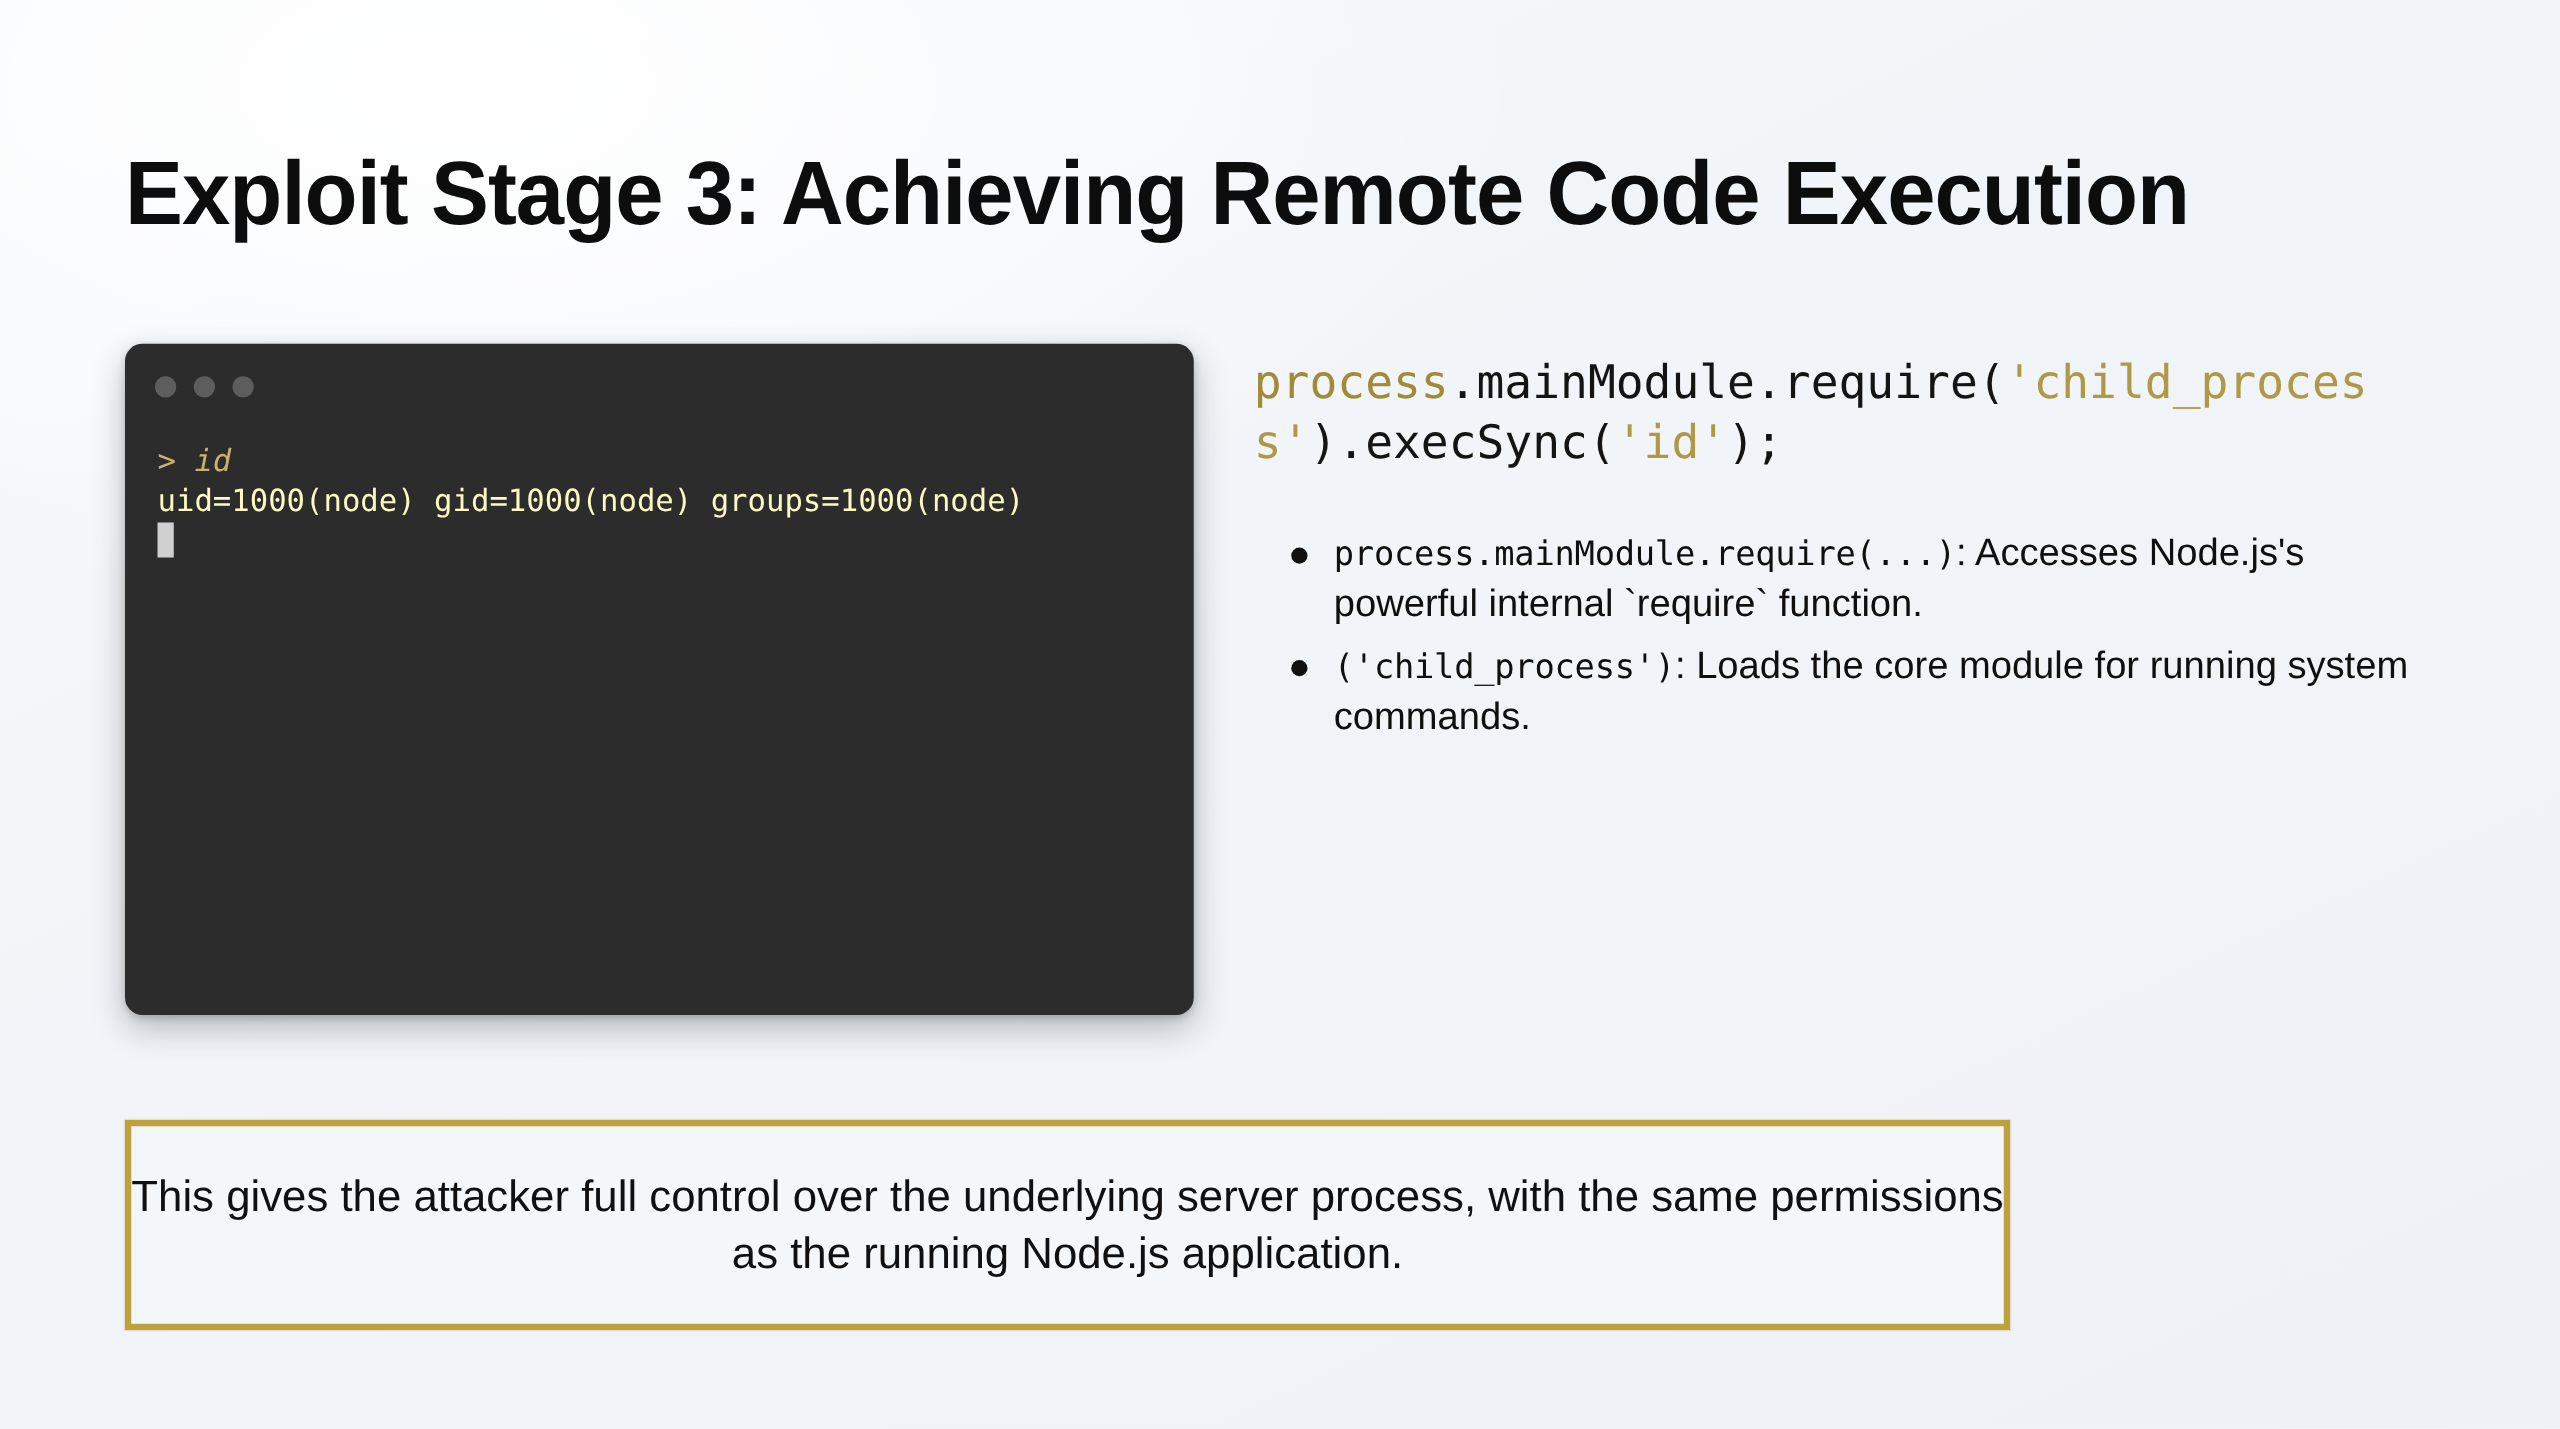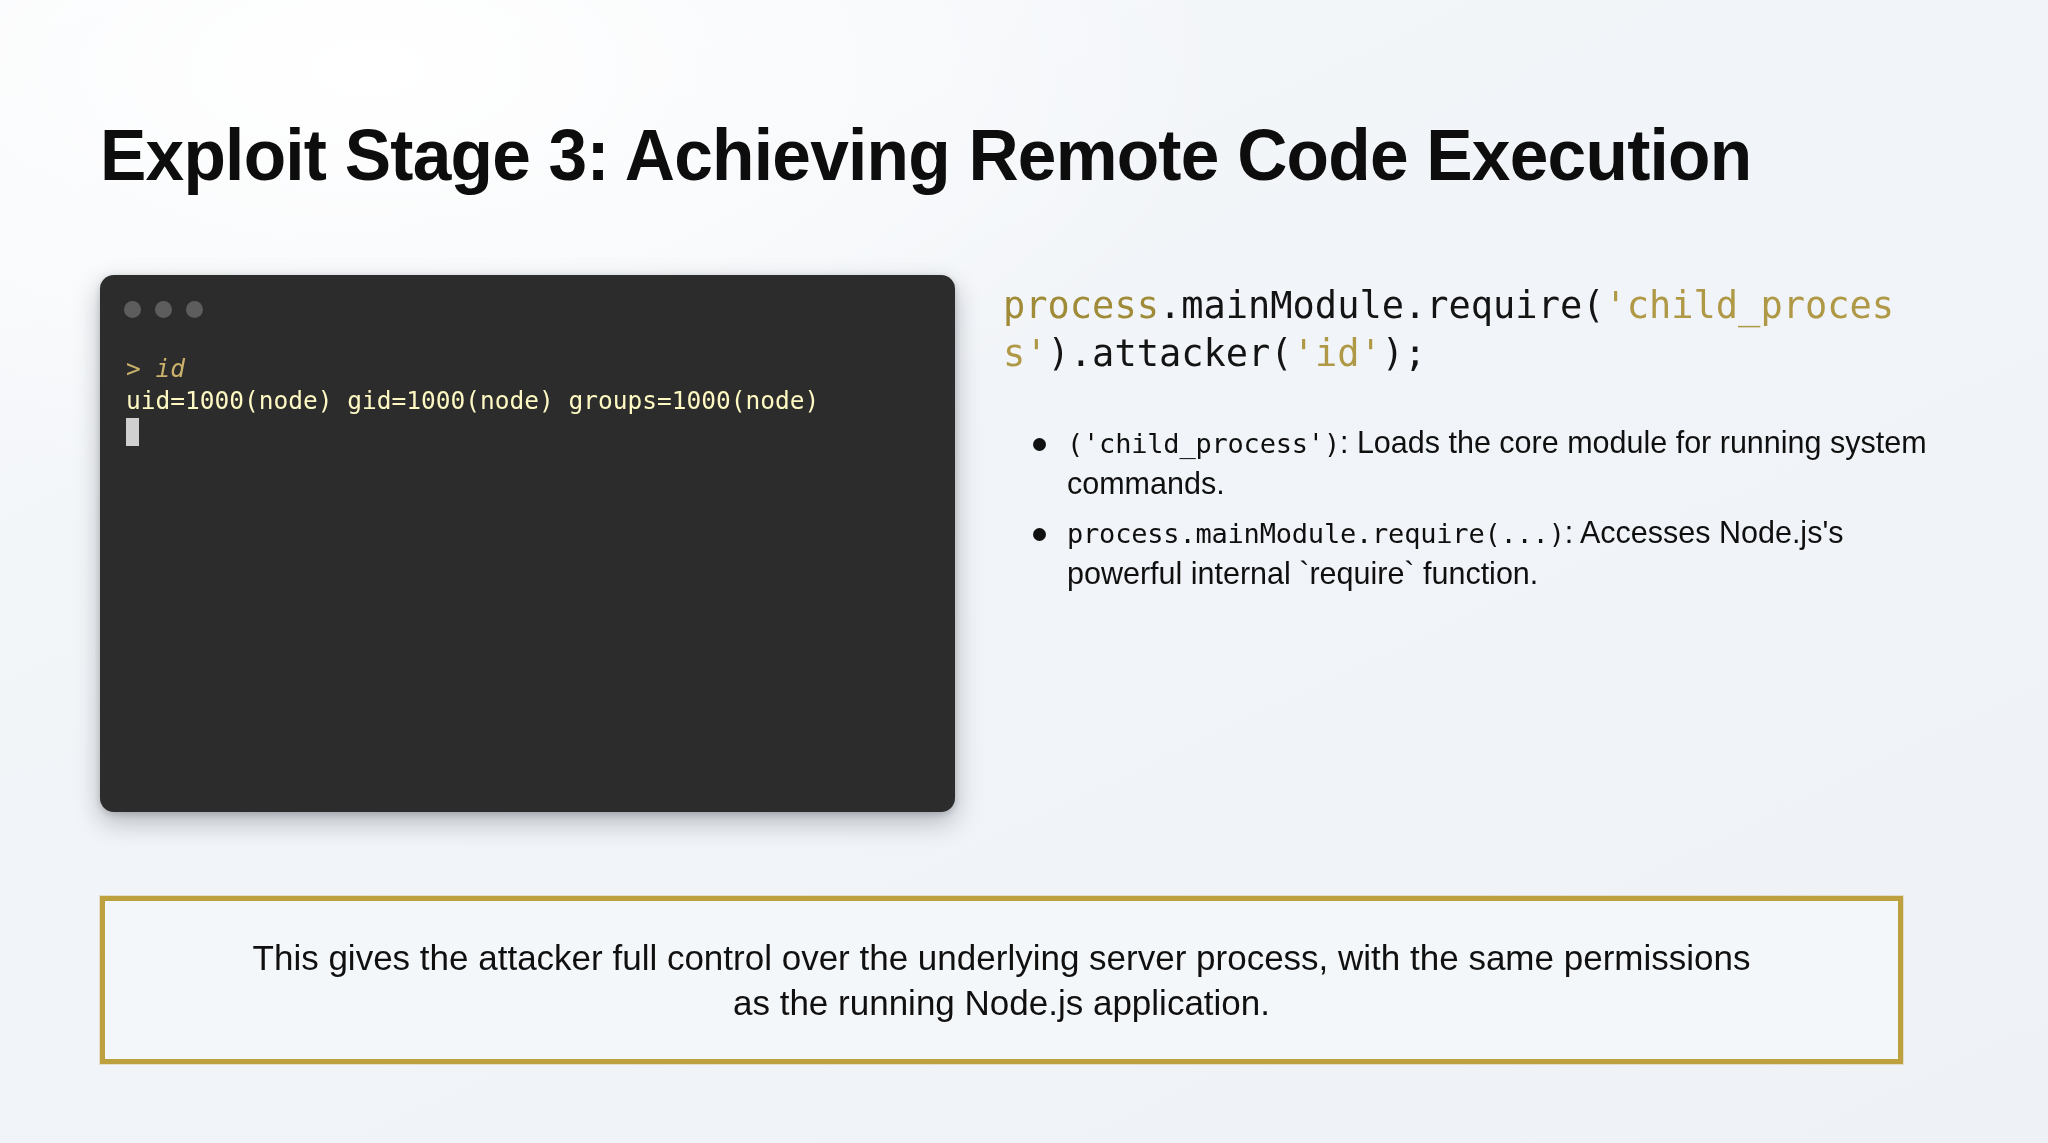--- a/index.html
+++ b/index.html
@@ -135,21 +135,21 @@
     font-family: "DejaVu Sans Mono", "Liberation Mono", monospace;
     font-size: 27px;
     letter-spacing: -0.2px;
   }
 
   
   .callout {
     position: absolute;
     left: 100px;
     top: 896px;
-    width: 1803px;
+    width: 1508px;
     height: 168px;
     box-sizing: border-box;
     border: 5px solid #bda13f;
     background: #f4f7fa;
     display: flex;
     align-items: center;
     justify-content: center;
     box-shadow: 0 0 0 1px rgba(189,161,63,0.25);
   }
   .callout-text {
@@ -174,29 +174,29 @@
       <span class="term-dot"></span>
       <span class="term-dot"></span>
     </div>
     <div class="term-body"><span class="term-line-cmd">&gt; id</span>
 <span class="term-line-out">uid=1000(node) gid=1000(node) groups=1000(node)</span>
 <span class="term-cursor"></span></div>
   </div>
 
   <div class="right-col">
 
-    <div class="code-snippet"><span class="tok-obj">process</span><span>.mainModule.require(</span><span class="tok-str">'child_process'</span><span>).attacker(</span><span class="tok-str">'id'</span><span>);</span></div>
+    <div class="code-snippet"><span class="tok-obj">process</span><span>.mainModule.require(</span><span class="tok-str">'child_process'</span><span>).execSync(</span><span class="tok-str">'id'</span><span>);</span></div>
 
     <ul class="bullets">
+      <li class="bullet">
+        <span class="dot"></span><span class="mono">process.mainModule.require(...)</span><span>: Accesses Node.js's powerful internal `require` function.</span>
+      </li>
       <li class="bullet">
         <span class="dot"></span><span class="mono">('child_process')</span><span>: Loads the core module for running system commands.</span>
       </li>
-      <li class="bullet">
-        <span class="dot"></span><span class="mono">process.mainModule.require(...)</span><span>: Accesses Node.js's powerful internal `require` function.</span>
-      </li>
     </ul>
 
   </div>
 
   <div class="callout">
     <div class="callout-text">This gives the attacker full control over the underlying server process, with the same permissions as the running Node.js application.</div>
   </div>
 
 </div>
 

